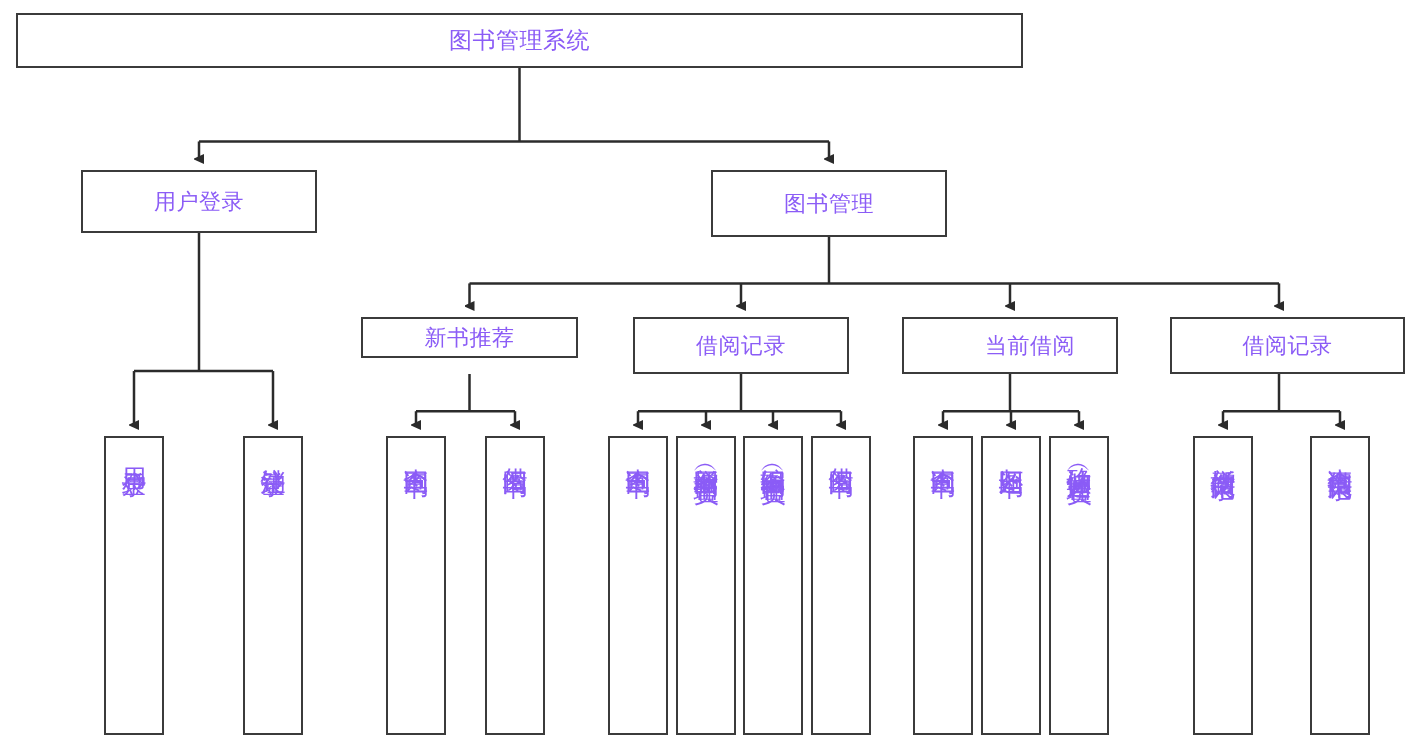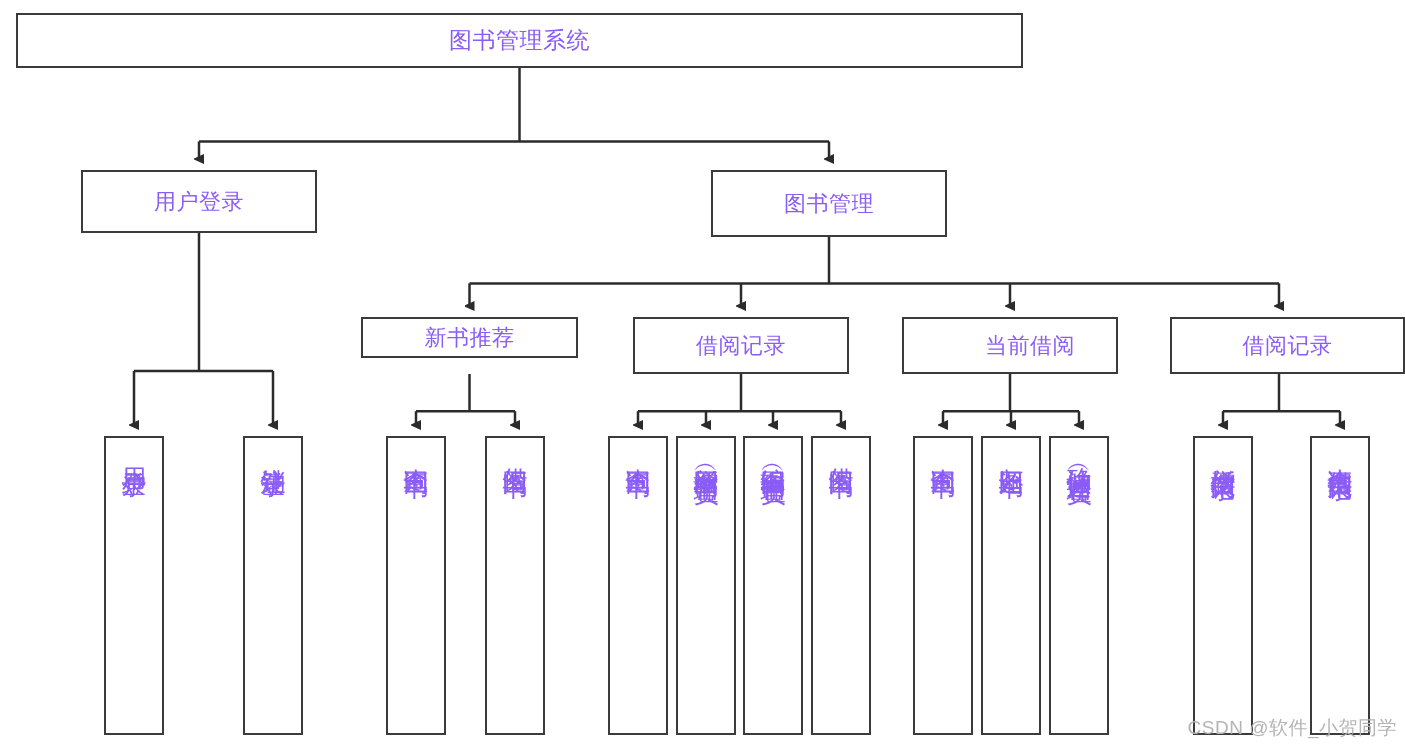--- a/index.html
+++ b/index.html
@@ -170,14 +170,13 @@
         <span class="label">确认归还（管理员）</span>
       </div>
       <div class="node vertical" style="left: 1193px; top: 436px; width: 60px; height: 299px;">
         <span class="label">新增借阅记录</span>
       </div>
       <div class="node vertical" style="left: 1310px; top: 436px; width: 60px; height: 299px;">
         <span class="label">查询借阅记录</span>
       </div>
     </div>
 
-  <div id="watermark">CSDN @软件_小贺同学</div>
 </div>
 
 </body></html>

